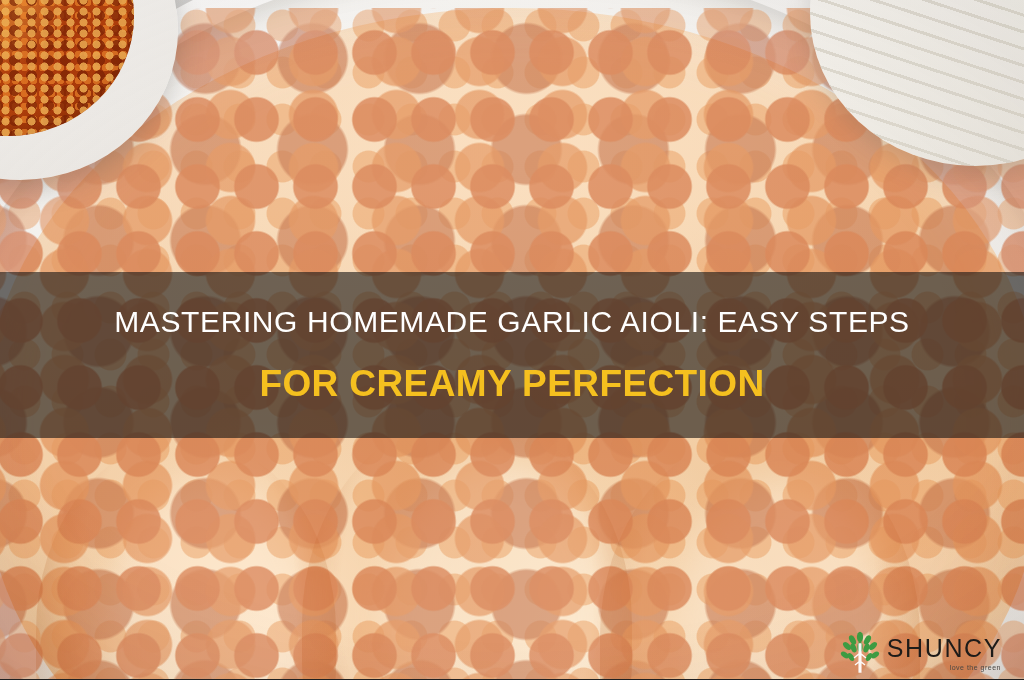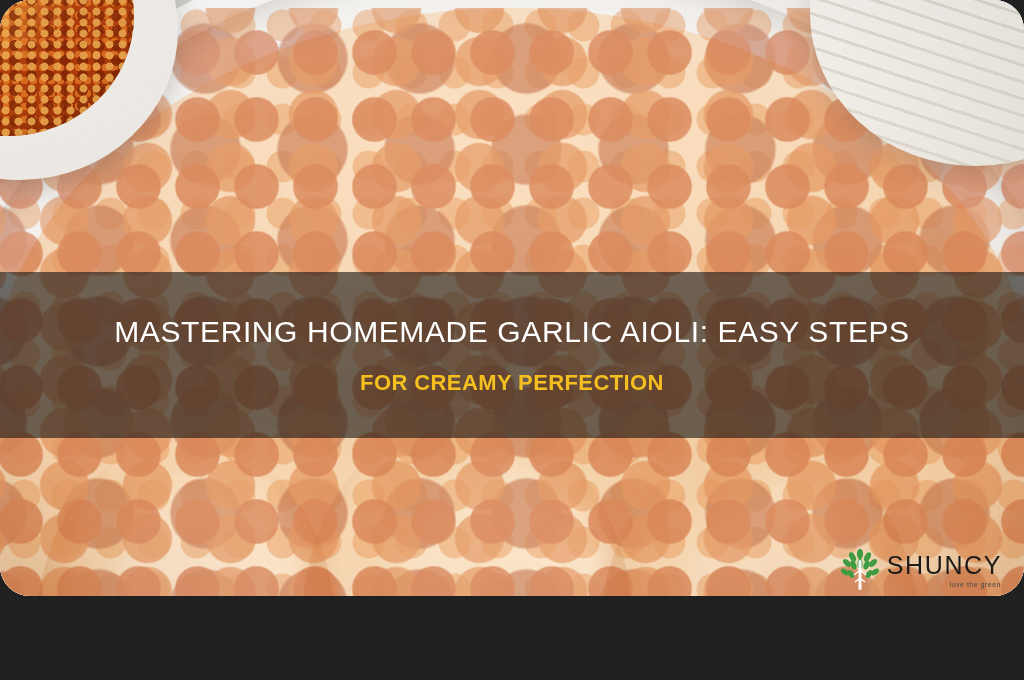--- a/index.html
+++ b/index.html
@@ -3,25 +3,24 @@
 <meta charset="utf-8">
 <style>
   html, body {
     margin: 0;
     padding: 0;
     background: #202020;
   }
   .stage {
     position: relative;
     width: 1024px;
-    height: 596px;
+    height: 679px;
     overflow: hidden;
     font-family: "Liberation Sans", sans-serif;
     background: #cfcbc6;
-    border-radius: 30px;
   }
 
   
   .photo {
     position: absolute;
     inset: 0;
     overflow: hidden;
   }
   
   .counter {
@@ -217,21 +216,21 @@
     text-align: center;
     white-space: nowrap;
   }
   .title-line.one {
     color: #ffffff;
     font-weight: 400;
   }
   .title-line.two {
     color: #f5c01f;
     font-weight: 700;
-    font-size: 22px;
+    font-size: 37px;
     letter-spacing: 0.4px;
     margin-top: 16px;
   }
 
   
   .logo {
     position: absolute;
     right: 22px;
     bottom: 4px;
     display: flex;

